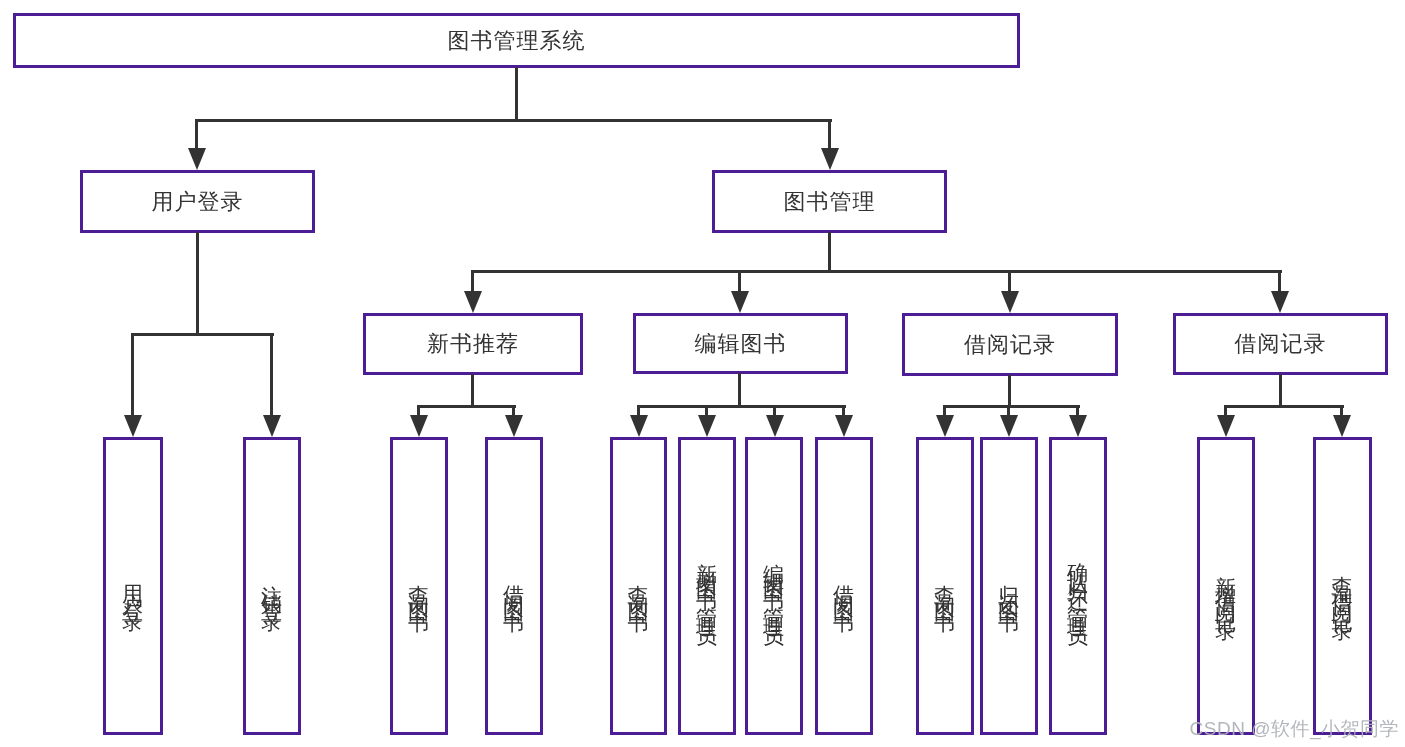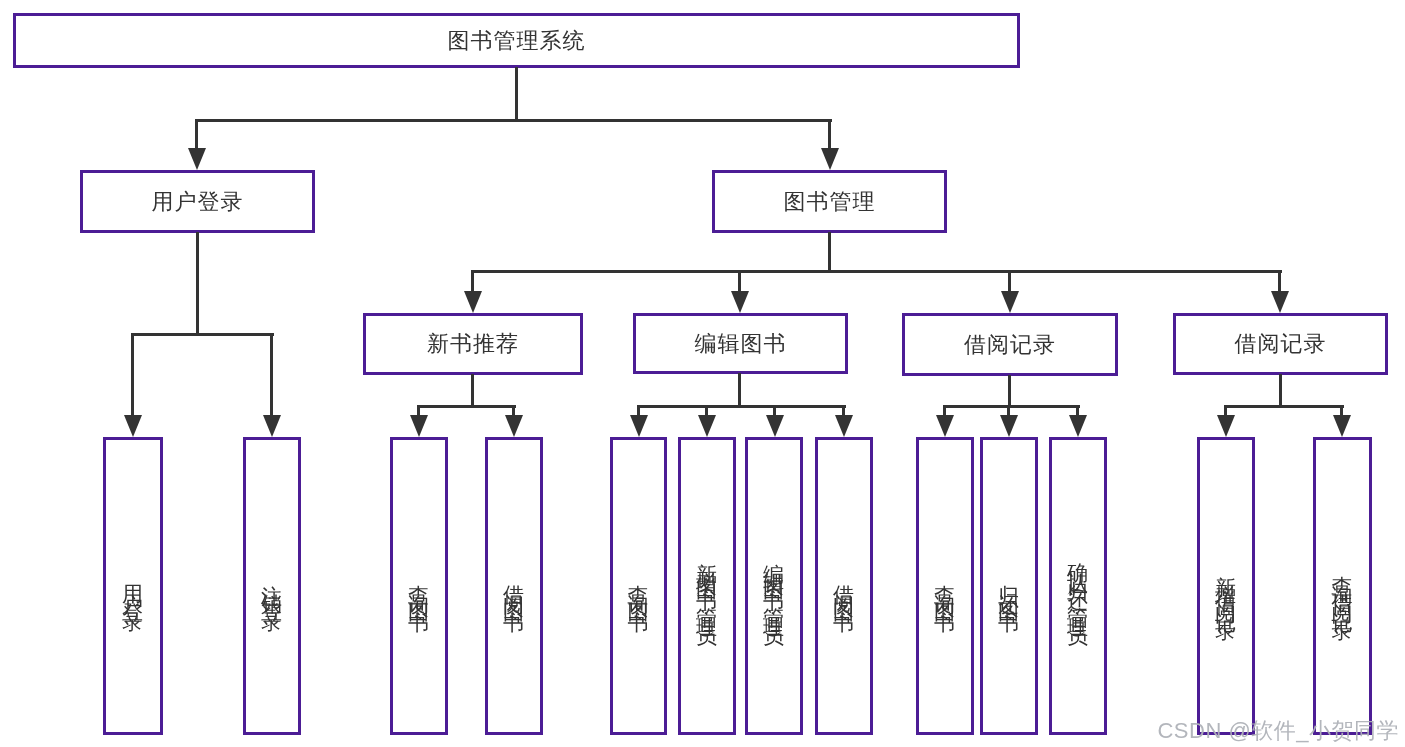--- a/index.html
+++ b/index.html
@@ -35,21 +35,21 @@
     content:"";position:absolute;left:7px;top:0;bottom:14px;width:3px;background:#333;
   }
   .arrow::after{
     content:"";position:absolute;left:0;bottom:0;width:0;height:0;
     border-left:9px solid transparent;border-right:9px solid transparent;
     border-top:22px solid #333;
   }
   .watermark{
     position:absolute;
     right:6px;top:716px;
-    font-size:22px;
+    font-size:19px;
     color:rgba(175,178,184,0.95);
     letter-spacing:0.5px;
     z-index:5;
   }
 </style>
 </head>
 <body>
 
 <div class="canvas">
 

